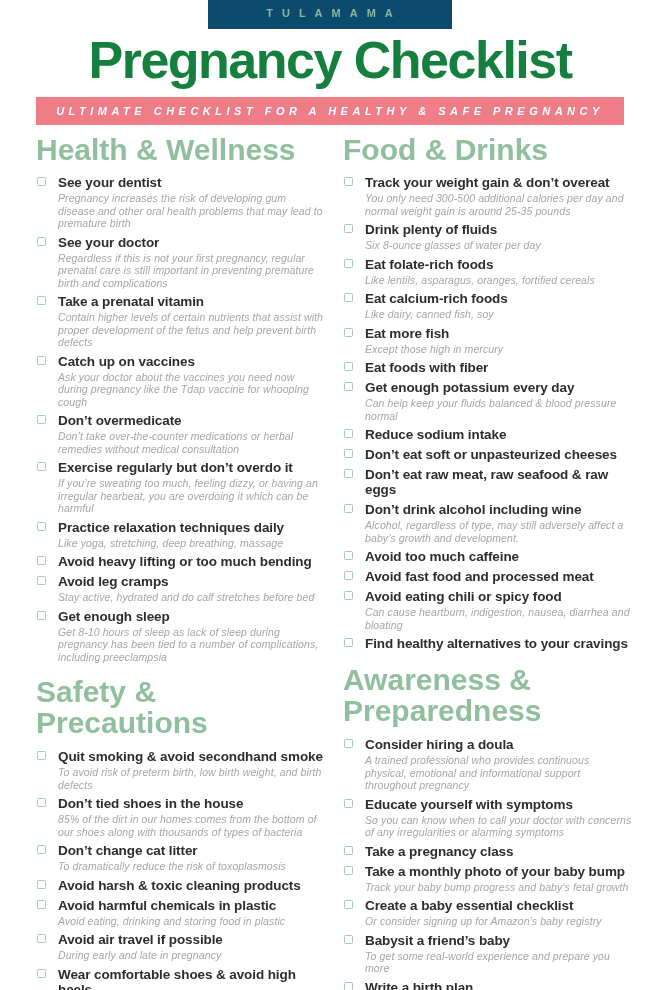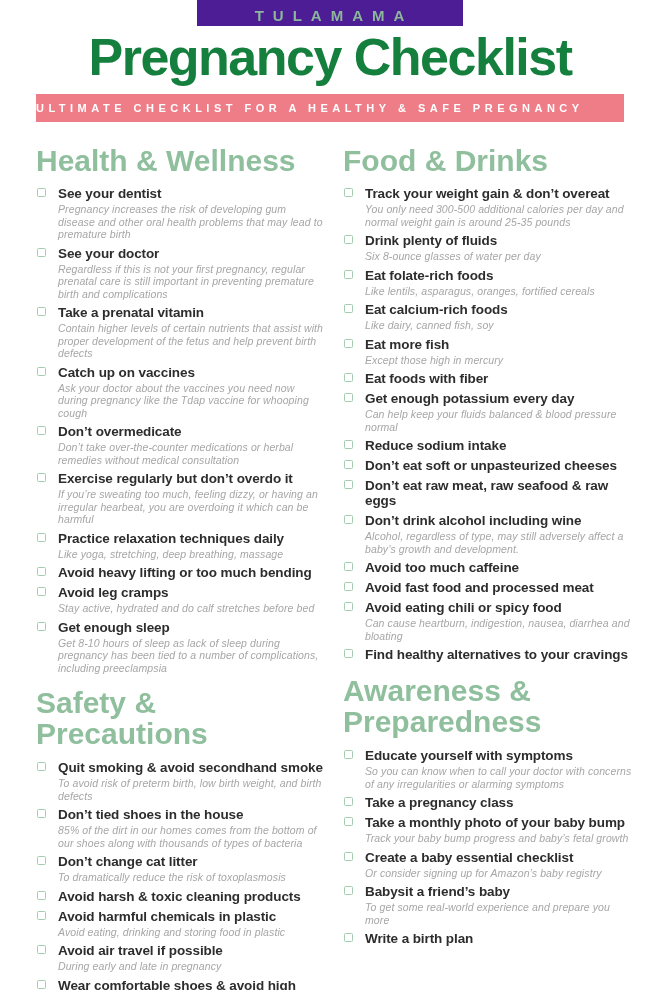--- a/index.html
+++ b/index.html
@@ -7,48 +7,48 @@
   body {
     width:660px; height:990px; overflow:hidden;
     font-family:"Liberation Sans", sans-serif;
     display:flex; flex-direction:column;
   }
   .page { width:660px; height:990px; display:flex; flex-direction:column; background:#fff; }
 
   
   .brand-strip-wrap { text-align:center; }
   .brand-strip {
-    display:inline-block; background:#4c1d95; color:#8cb79b;
-    font-size:15px; font-weight:bold; letter-spacing:9px;
-    padding:8px 50px 3px 58px; line-height:1;
+    display:inline-block; background:#0c4a6e; color:#8cb79b;
+    font-size:11px; font-weight:bold; letter-spacing:9px;
+    padding:8px 50px 10px 58px; line-height:1;
   }
   h1.page-title {
     text-align:center; color:#15803d; font-weight:bold;
     font-size:52px; letter-spacing:-1.5px; line-height:1.05;
     margin:4px 0 9px;
   }
   .banner {
     margin:0 36px; background:#ee7d88; color:#ffffff;
     font-size:11px; font-weight:bold; letter-spacing:4.5px;
-    text-align:left; padding:9px 0 8px; line-height:1;
+    text-align:center; padding:9px 0 8px; line-height:1;font-style:italic;
   }
 
   
   .columns {
     flex:1; display:flex; gap:18px;
     padding:8px 28px 0 36px;
   }
   .col { flex:1; min-width:0; }
 
   .section-title {
     color:#8fbf9d; font-weight:bold;
     font-size:30px; line-height:1.03; letter-spacing:0px;
     margin:14px 0 9px;
   }
-  section:first-child .section-title { margin-top:16px; }
+  section:first-child .section-title { margin-top:2px; }
 
   .item { position:relative; padding-left:22px; margin-bottom:4px; }
   .checkbox {
     position:absolute; left:1px; top:3px;
     width:9px; height:9px;
     border:1.5px solid #a3ccb1; border-radius:1.5px;
     background:#fff;
   }
   .label {
     font-size:13.5px; font-weight:bold; color:#2d2d2d;
@@ -232,20 +232,25 @@
           </div>
           <div class="item">
             <span class="checkbox"></span>
             <div class="label">Find healthy alternatives to your cravings</div>
           </div>
         </section>
       <section>
           <h2 class="section-title">Awareness &amp; Preparedness</h2>
           <div class="item">
             <span class="checkbox"></span>
+            <div class="label">Consider hiring a doula</div>
+            <div class="desc">A trained professional who provides continuous physical, emotional and informational support throughout pregnancy</div>
+          </div>
+          <div class="item">
+            <span class="checkbox"></span>
             <div class="label">Educate yourself with symptoms</div>
             <div class="desc">So you can know when to call your doctor with concerns of any irregularities or alarming symptoms</div>
           </div>
           <div class="item">
             <span class="checkbox"></span>
             <div class="label">Take a pregnancy class</div>
           </div>
           <div class="item">
             <span class="checkbox"></span>
             <div class="label">Take a monthly photo of your baby bump</div>

